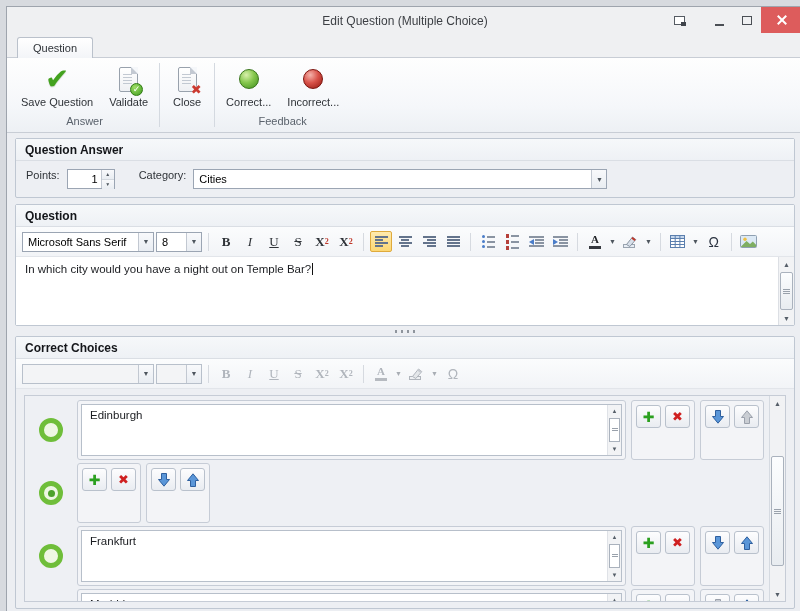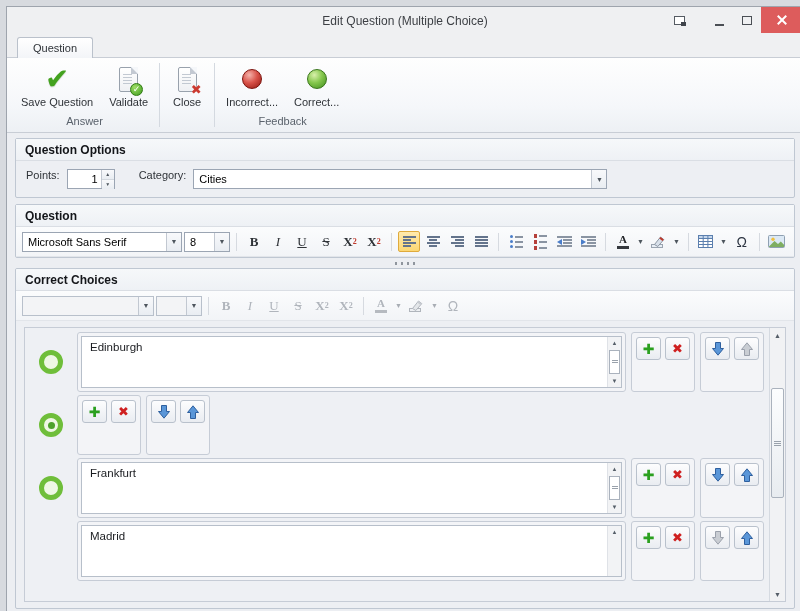--- a/index.html
+++ b/index.html
@@ -219,60 +219,60 @@
           <span class="rlabel">Close</span>
         </div>
       </div>
       <div class="rcaption"></div>
     </div>
     <div class="rsep"></div>
     <div class="rgroup">
       <div class="rbuttons">
         <div class="rbtn">
           <span class="ric">
-              <span class="orb orb-red"></span>
-            </span>
-          <span class="rlabel">Incorrect...</span>
+              <span class="orb orb-green"></span>
+            </span>
+          <span class="rlabel">Correct...</span>
         </div>
         <div class="rbtn">
           <span class="ric">
-              <span class="orb orb-green"></span>
-            </span>
-          <span class="rlabel">Correct...</span>
+              <span class="orb orb-red"></span>
+            </span>
+          <span class="rlabel">Incorrect...</span>
         </div>
       </div>
       <div class="rcaption">Feedback</div>
     </div>
   </div>
 
   <div class="content">
 
     <div class="panel" style="margin-bottom:6px;">
-      <div class="panel-h">Question Options</div>
+      <div class="panel-h">Question Answer</div>
       <div class="qo-row">
         <span class="lbl">Points:</span>
         <span class="spinner">
           <input value="1" style="">
           <span class="spin">
             <b>▲</b>
             <b>▼</b>
           </span>
         </span>
         <span class="lbl">Category:</span>
         <span class="combo cat-combo">
           <input value="Cities" style="">
           <span class="cbtn">▼</span>
         </span>
       </div>
     </div>
 
     <div class="panel">
       <div class="panel-h">Question</div>
       <div class="toolbar">
-        <span class="combo tcombo" style="width:160px">
+        <span class="combo tcombo" style="width:132px">
           <input value="Microsoft Sans Serif" style="">
           <span class="cbtn">▼</span>
         </span>
         <span class="combo tcombo" style="width:46px">
           <input value="8" style="">
           <span class="cbtn">▼</span>
         </span>
         <span class="tsep"></span>
         <span class="tbtn serif fmt-b">B</span>
         <span class="tbtn serif fmt-i">I</span>
@@ -382,20 +382,32 @@
         <span class="dd">▼</span>
         <span class="tbtn omega">Ω</span>
         <span class="tsep"></span>
         <span class="tbtn">
           <svg width="17" height="13" viewBox="0 0 17 13">
             <rect x="0.5" y="0.5" width="16" height="12" rx="1" fill="#dce9f5" stroke="#8fa0b2"></rect>
             <circle cx="5" cy="4.2" r="1.7" fill="#f0c040"></circle>
             <path d="M1 11.5 L6.5 6 L10 9 L12.8 6.5 L16 9.8 L16 12 L1 12 Z" fill="#7fae62"></path>
           </svg>
         </span>
+      </div>
+      <div class="editor">
+        <div class="edit-text"><span>In which city would you have a night out on Temple Bar?</span><span class="caret"></span></div>
+        <div class="vscroll">
+          <span class="vs-btn">▲</span>
+          <span class="vs-track">
+              <span class="vs-thumb">
+                <span class="grip"></span>
+              </span>
+            </span>
+          <span class="vs-btn">▼</span>
+        </div>
       </div>
     </div>
 
     <div class="splitter">
         <span class="dots"></span>
       </div>
 
     <div class="panel grow">
       <div class="panel-h">Correct Choices</div>
       <div class="toolbar disabled">

